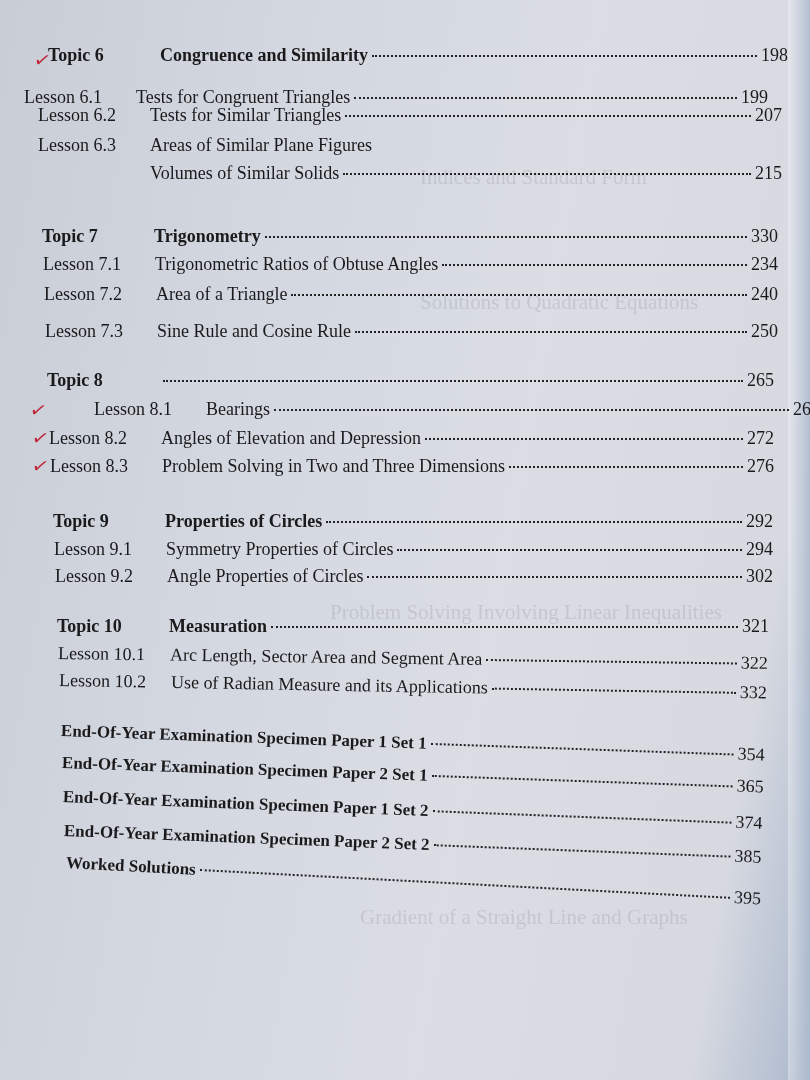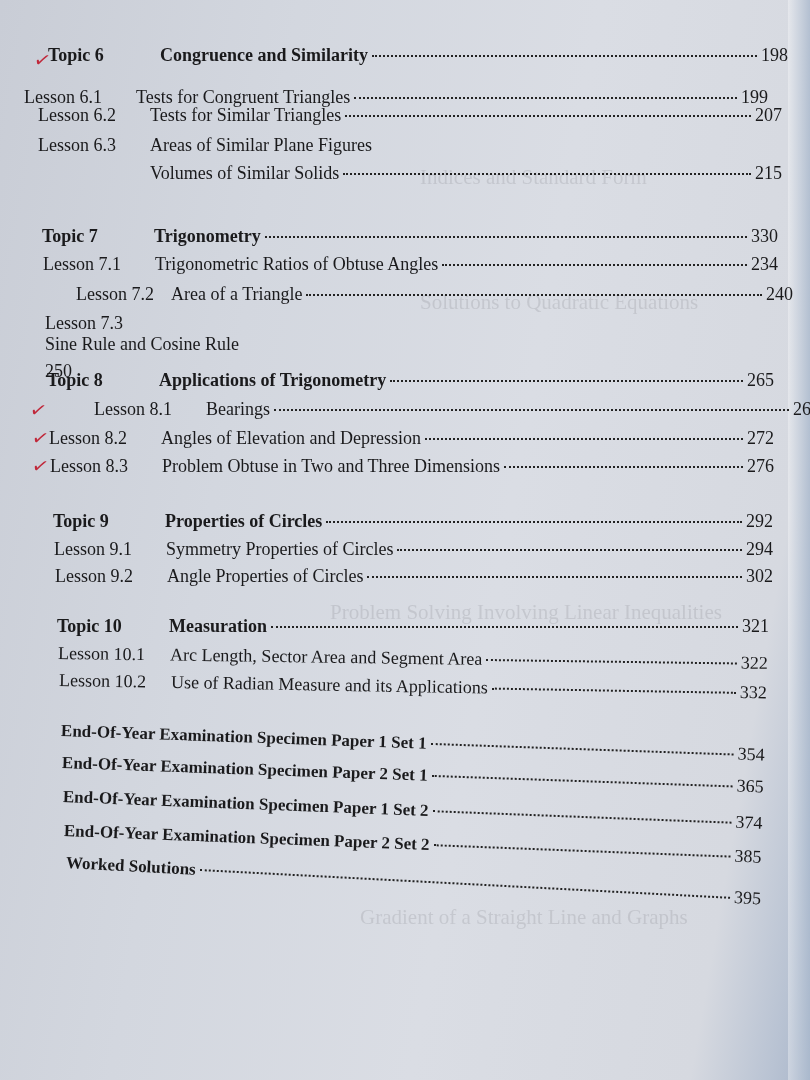--- a/index.html
+++ b/index.html
@@ -93,57 +93,56 @@
     <span class="title bold">Trigonometry</span>
     <span class="dots"></span>
     <span class="page">330</span>
   </div>
   <div class="row" style="left:43px;top:254px;width:735px;">
     <span class="num">Lesson 7.1</span>
     <span class="title">Trigonometric Ratios of Obtuse Angles</span>
     <span class="dots"></span>
     <span class="page">234</span>
   </div>
-  <div class="row" style="left:59px;top:284px;width:734px;text-align:center;">
+  <div class="row" style="left:44px;top:284px;width:734px;">
     <span class="num">Lesson 7.2</span>
     <span class="title">Area of a Triangle</span>
     <span class="dots"></span>
     <span class="page">240</span>
   </div>
-  <div class="row" style="left:45px;top:313px;width:733px;flex-direction:column;">
+  <div class="row" style="left:45px;top:321px;width:733px;">
     <span class="num">Lesson 7.3</span>
     <span class="title">Sine Rule and Cosine Rule</span>
     <span class="dots"></span>
     <span class="page">250</span>
   </div>
 
   <div class="row" style="left:47px;top:370px;width:727px;">
     <span class="num bold">Topic 8</span>
-    <span class="title bold">Applications of Trigonometry</span>
     <span class="dots"></span>
     <span class="page">265</span>
   </div>
   <div class="tick" style="left:30px;top:400px;">✓</div>
   <div class="row" style="left:48px;top:399px;width:726px;margin-left:46px;">
     <span class="num">Lesson 8.1</span>
     <span class="title">Bearings</span>
     <span class="dots"></span>
     <span class="page">266</span>
   </div>
   <div class="tick" style="left:32px;top:428px;">✓</div>
   <div class="row" style="left:49px;top:428px;width:725px;">
     <span class="num">Lesson 8.2</span>
     <span class="title">Angles of Elevation and Depression</span>
     <span class="dots"></span>
     <span class="page">272</span>
   </div>
   <div class="tick" style="left:32px;top:456px;">✓</div>
   <div class="row" style="left:50px;top:456px;width:724px;">
     <span class="num">Lesson 8.3</span>
-    <span class="title">Problem Obtuse in Two and Three Dimensions</span>
+    <span class="title">Problem Solving in Two and Three Dimensions</span>
     <span class="dots"></span>
     <span class="page">276</span>
   </div>
 
   <div class="row" style="left:53px;top:511px;width:720px;align-items:flex-end;">
     <span class="num bold">Topic 9</span>
     <span class="title bold">Properties of Circles</span>
     <span class="dots"></span>
     <span class="page">292</span>
   </div>

